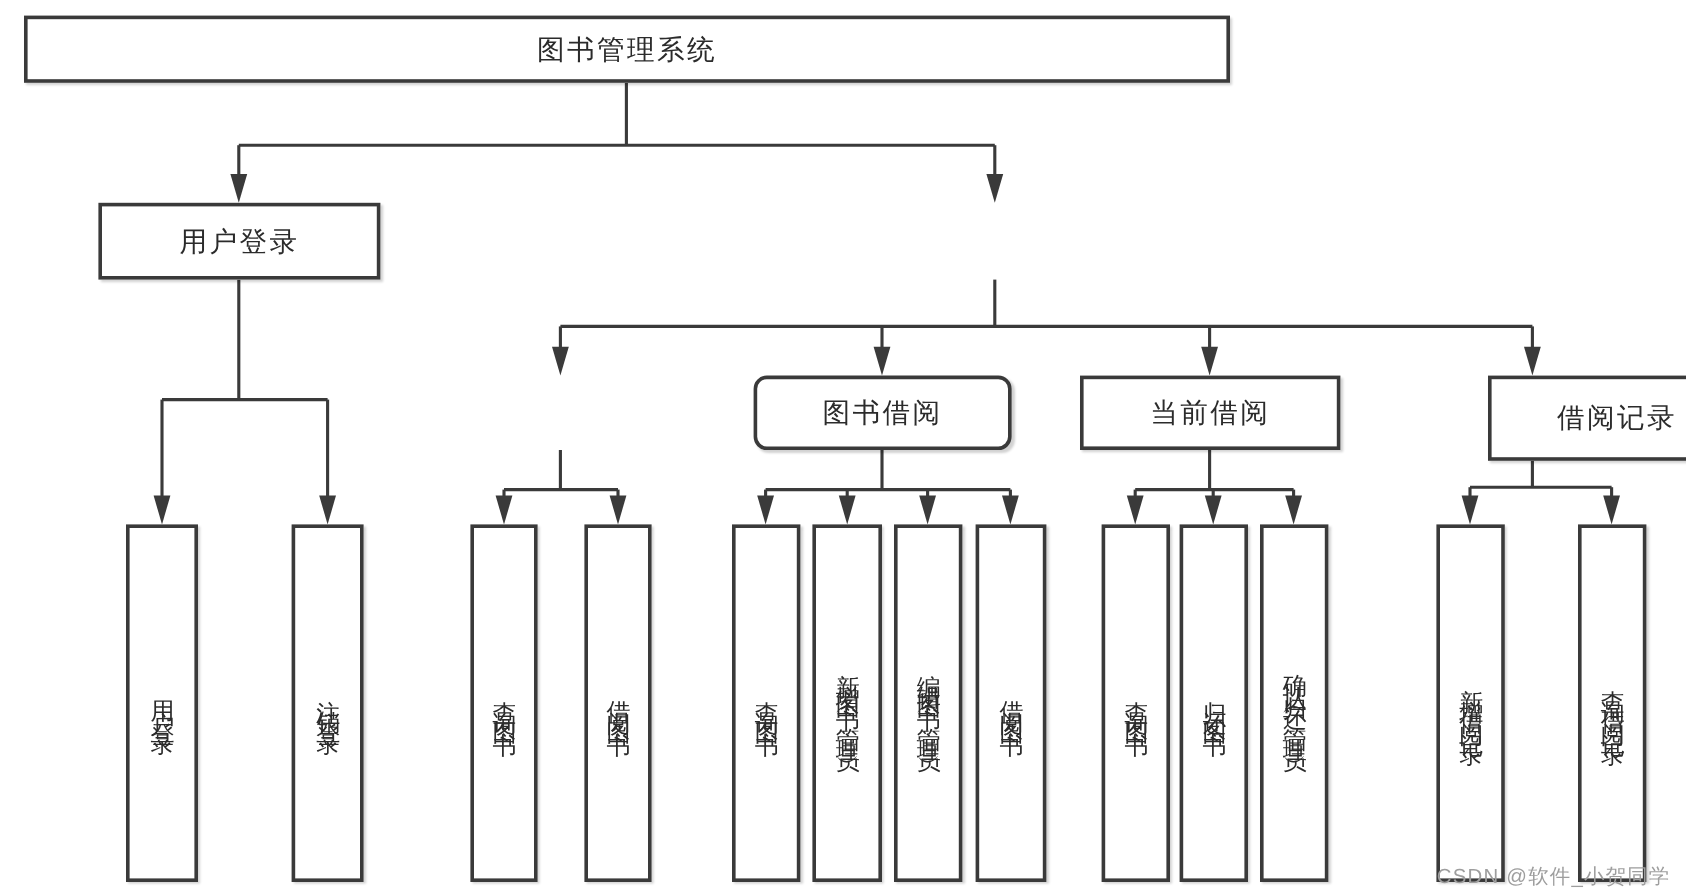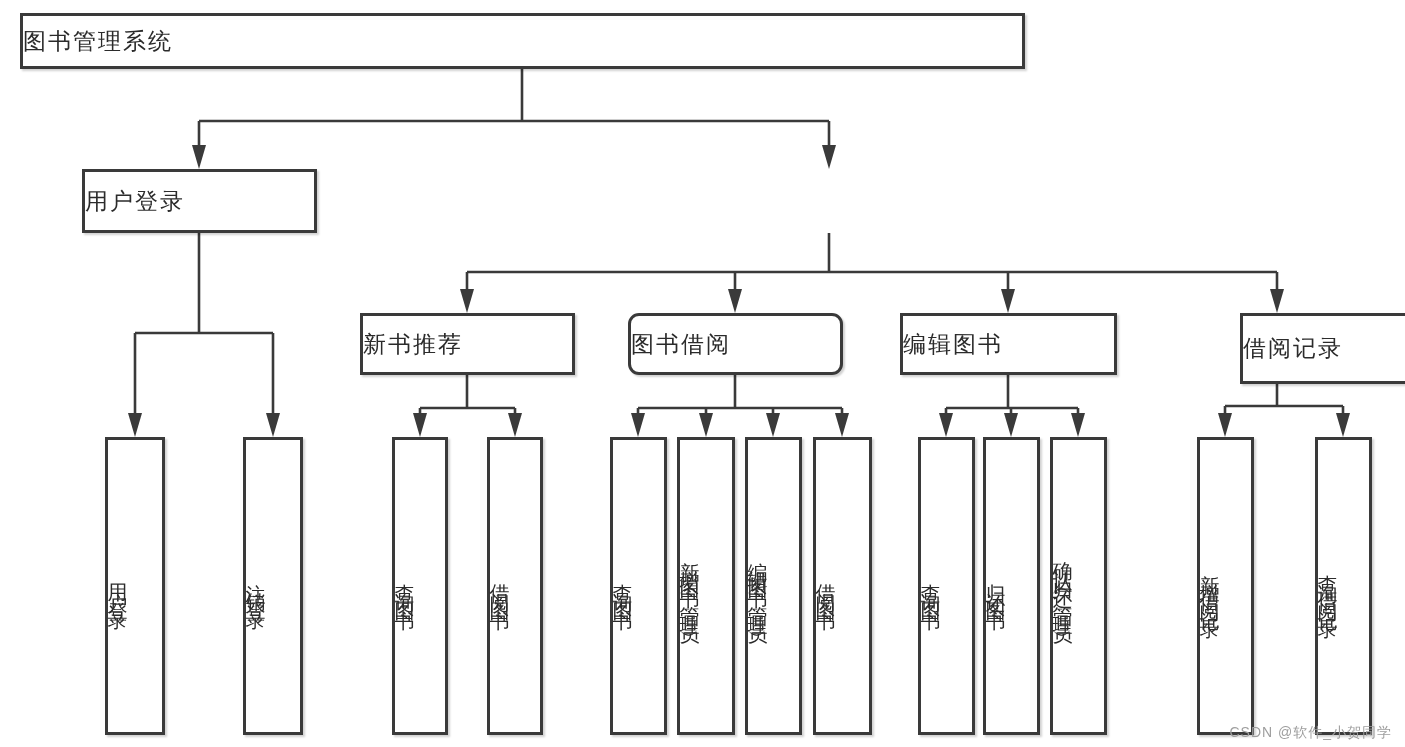--- a/index.html
+++ b/index.html
@@ -17,39 +17,39 @@
     font-family:"Liberation Sans",sans-serif;
     color:var(--text);
     overflow:hidden;
   }
   #connectors{position:absolute;left:0;top:0;width:1405px;height:747px;}
   .node{
     position:absolute;
     box-sizing:border-box;
     background:#fff;
     border:3px solid var(--border);
-    display:flex;align-items:center;
+    display:flex;align-items:center;justify-content:center;
     box-shadow:2px 2px 2px rgba(0,0,0,0.18);
   }
   .hlabel{
     font-size:23px;letter-spacing:2px;white-space:nowrap;color:var(--text);
   }
   .leaf .vlabel{
     writing-mode:vertical-rl;
     text-orientation:mixed;
     font-size:20px;
     letter-spacing:9px;
     line-height:1;
     color:var(--text);
     white-space:nowrap;
   }
   .watermark{
     position:absolute;
     right:13px;bottom:5px;
-    font-size:14px;
+    font-size:17px;
     letter-spacing:1px;
     color:var(--wm);
     white-space:nowrap;
   }
 </style>
 </head>
 <body>
 
 <div class="canvas">
 
@@ -109,28 +109,25 @@
     </svg>
 
   <div class="node" style="left:20px;top:13px;width:1005px;height:56px;">
     <span class="hlabel">图书管理系统</span>
   </div>
 
   <div class="node" style="left:82px;top:169px;width:235px;height:64px;">
     <span class="hlabel">用户登录</span>
   </div>
 
-  <div class="node" style="left:360px;top:313px;width:215px;height:62px;">
-    <span class="hlabel">新书推荐</span>
-  </div>
   <div class="node" style="left:628px;top:313px;width:215px;height:62px;border-radius:11px;">
     <span class="hlabel">图书借阅</span>
   </div>
   <div class="node" style="left:900px;top:313px;width:217px;height:62px;">
-    <span class="hlabel">编辑图书</span>
+    <span class="hlabel">当前借阅</span>
   </div>
   <div class="node" style="left:1240px;top:313px;width:215px;height:71px;">
     <span class="hlabel">借阅记录</span>
   </div>
 
   <div class="node leaf" style="left:105px;top:437px;width:60px;height:298px;">
     <span class="vlabel">用户登录</span>
   </div>
   <div class="node leaf" style="left:243px;top:437px;width:60px;height:298px;">
     <span class="vlabel">注销登录</span>

